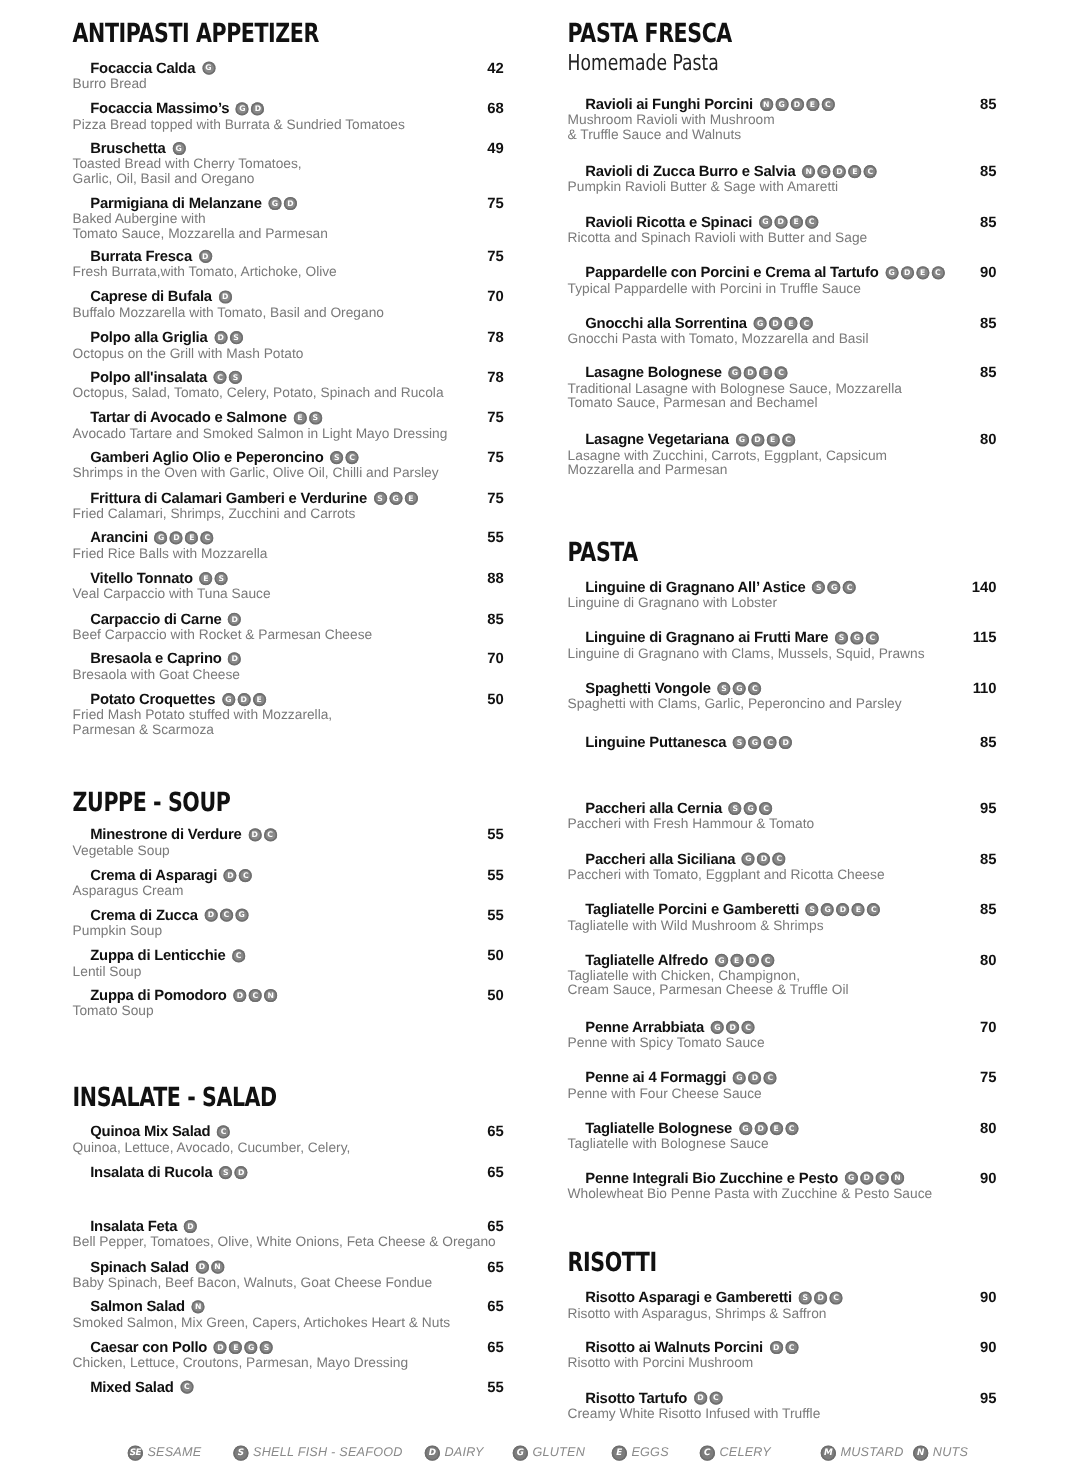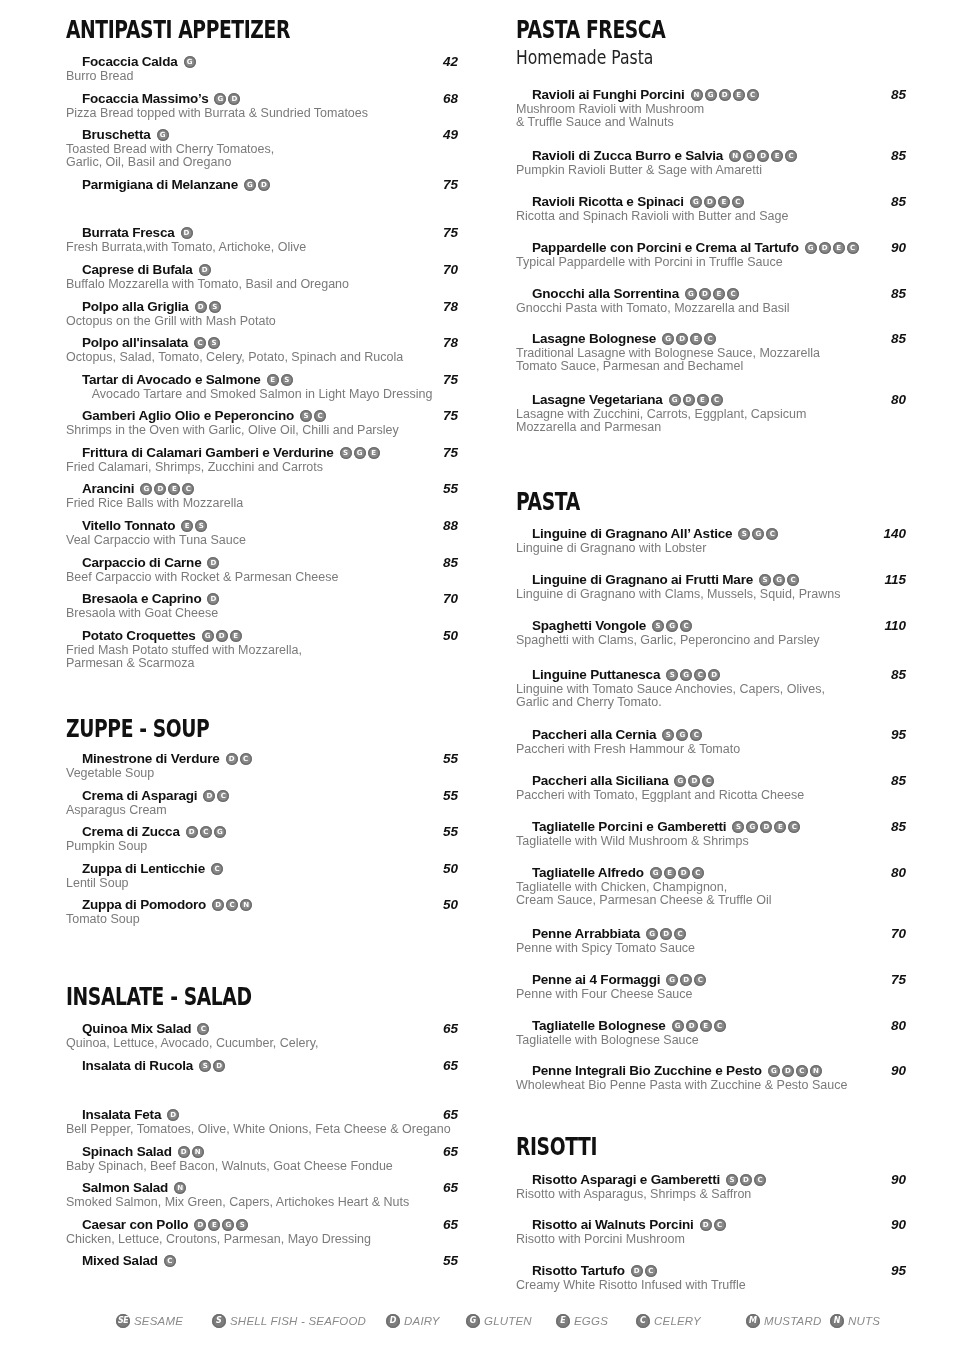--- a/index.html
+++ b/index.html
@@ -49,21 +49,21 @@
     width: 12px; height: 12px; border-radius: 50%;
     background: #8a8a8a; color: #fff;
     font-family: "DejaVu Sans", sans-serif; font-weight: bold;
     font-size: 7px; line-height: 12px;
     box-shadow: inset 0 0 0 1.5px #6e6e6e;
   }
   .badge.se { font-size: 6px; letter-spacing: -0.5px; }
   .item-price {
     position: absolute; right: 0; top: 0;
     font-family: "Liberation Sans", sans-serif;
-    font-weight: bold; font-size: 13.5px; color: #111; line-height: 16px; font-style: italic;
+    font-weight: bold; font-size: 13.5px; color: #111; line-height: 16px;
   }
   .item-desc {
     font-family: "Liberation Sans", sans-serif;
     font-size: 12.5px; color: #7a7a7a; line-height: 13px;
     white-space: pre-line;
   }
 
   .legend {
     position: absolute; top: 1314px; left: 116px; right: 80px;
     display: flex; align-items: center; height: 16px; font-style: italic;
@@ -118,20 +118,22 @@
       </div>
       <div class="item" style="top: 177px;">
         <div class="item-head">
           <span class="item-name">Parmigiana di Melanzane</span>
           <span class="badges">
             <span class="badge">G</span>
             <span class="badge">D</span>
           </span>
           <span class="item-price">75</span>
         </div>
+        <div class="item-desc">Baked Aubergine with
+Tomato Sauce, Mozzarella and Parmesan</div>
       </div>
       <div class="item" style="top: 225px;">
         <div class="item-head">
           <span class="item-name">Burrata Fresca</span>
           <span class="badges">
             <span class="badge">D</span>
           </span>
           <span class="item-price">75</span>
         </div>
         <div class="item-desc">Fresh Burrata,with Tomato, Artichoke, Olive</div>
@@ -161,21 +163,21 @@
         <div class="item-head">
           <span class="item-name">Polpo all'insalata</span>
           <span class="badges">
             <span class="badge">C</span>
             <span class="badge">S</span>
           </span>
           <span class="item-price">78</span>
         </div>
         <div class="item-desc">Octopus, Salad, Tomato, Celery, Potato, Spinach and Rucola</div>
       </div>
-      <div class="item" style="top: 372px; text-align: center;">
+      <div class="item" style="top: 372px;">
         <div class="item-head">
           <span class="item-name">Tartar di Avocado e Salmone</span>
           <span class="badges">
             <span class="badge">E</span>
             <span class="badge">S</span>
           </span>
           <span class="item-price">75</span>
         </div>
         <div class="item-desc">Avocado Tartare and Smoked Salmon in Light Mayo Dressing</div>
       </div>
@@ -551,22 +553,20 @@
         <div class="item-head">
           <span class="item-name">Linguine Puttanesca</span>
           <span class="badges">
             <span class="badge">S</span>
             <span class="badge">G</span>
             <span class="badge">C</span>
             <span class="badge">D</span>
           </span>
           <span class="item-price">85</span>
         </div>
-        <div class="item-desc">Linguine with Tomato Sauce Anchovies, Capers, Olives,
-Garlic and Cherry Tomato.</div>
       </div>
       <div class="item" style="top: 727px;">
         <div class="item-head">
           <span class="item-name">Paccheri alla Cernia</span>
           <span class="badges">
             <span class="badge">S</span>
             <span class="badge">G</span>
             <span class="badge">C</span>
           </span>
           <span class="item-price">95</span>

